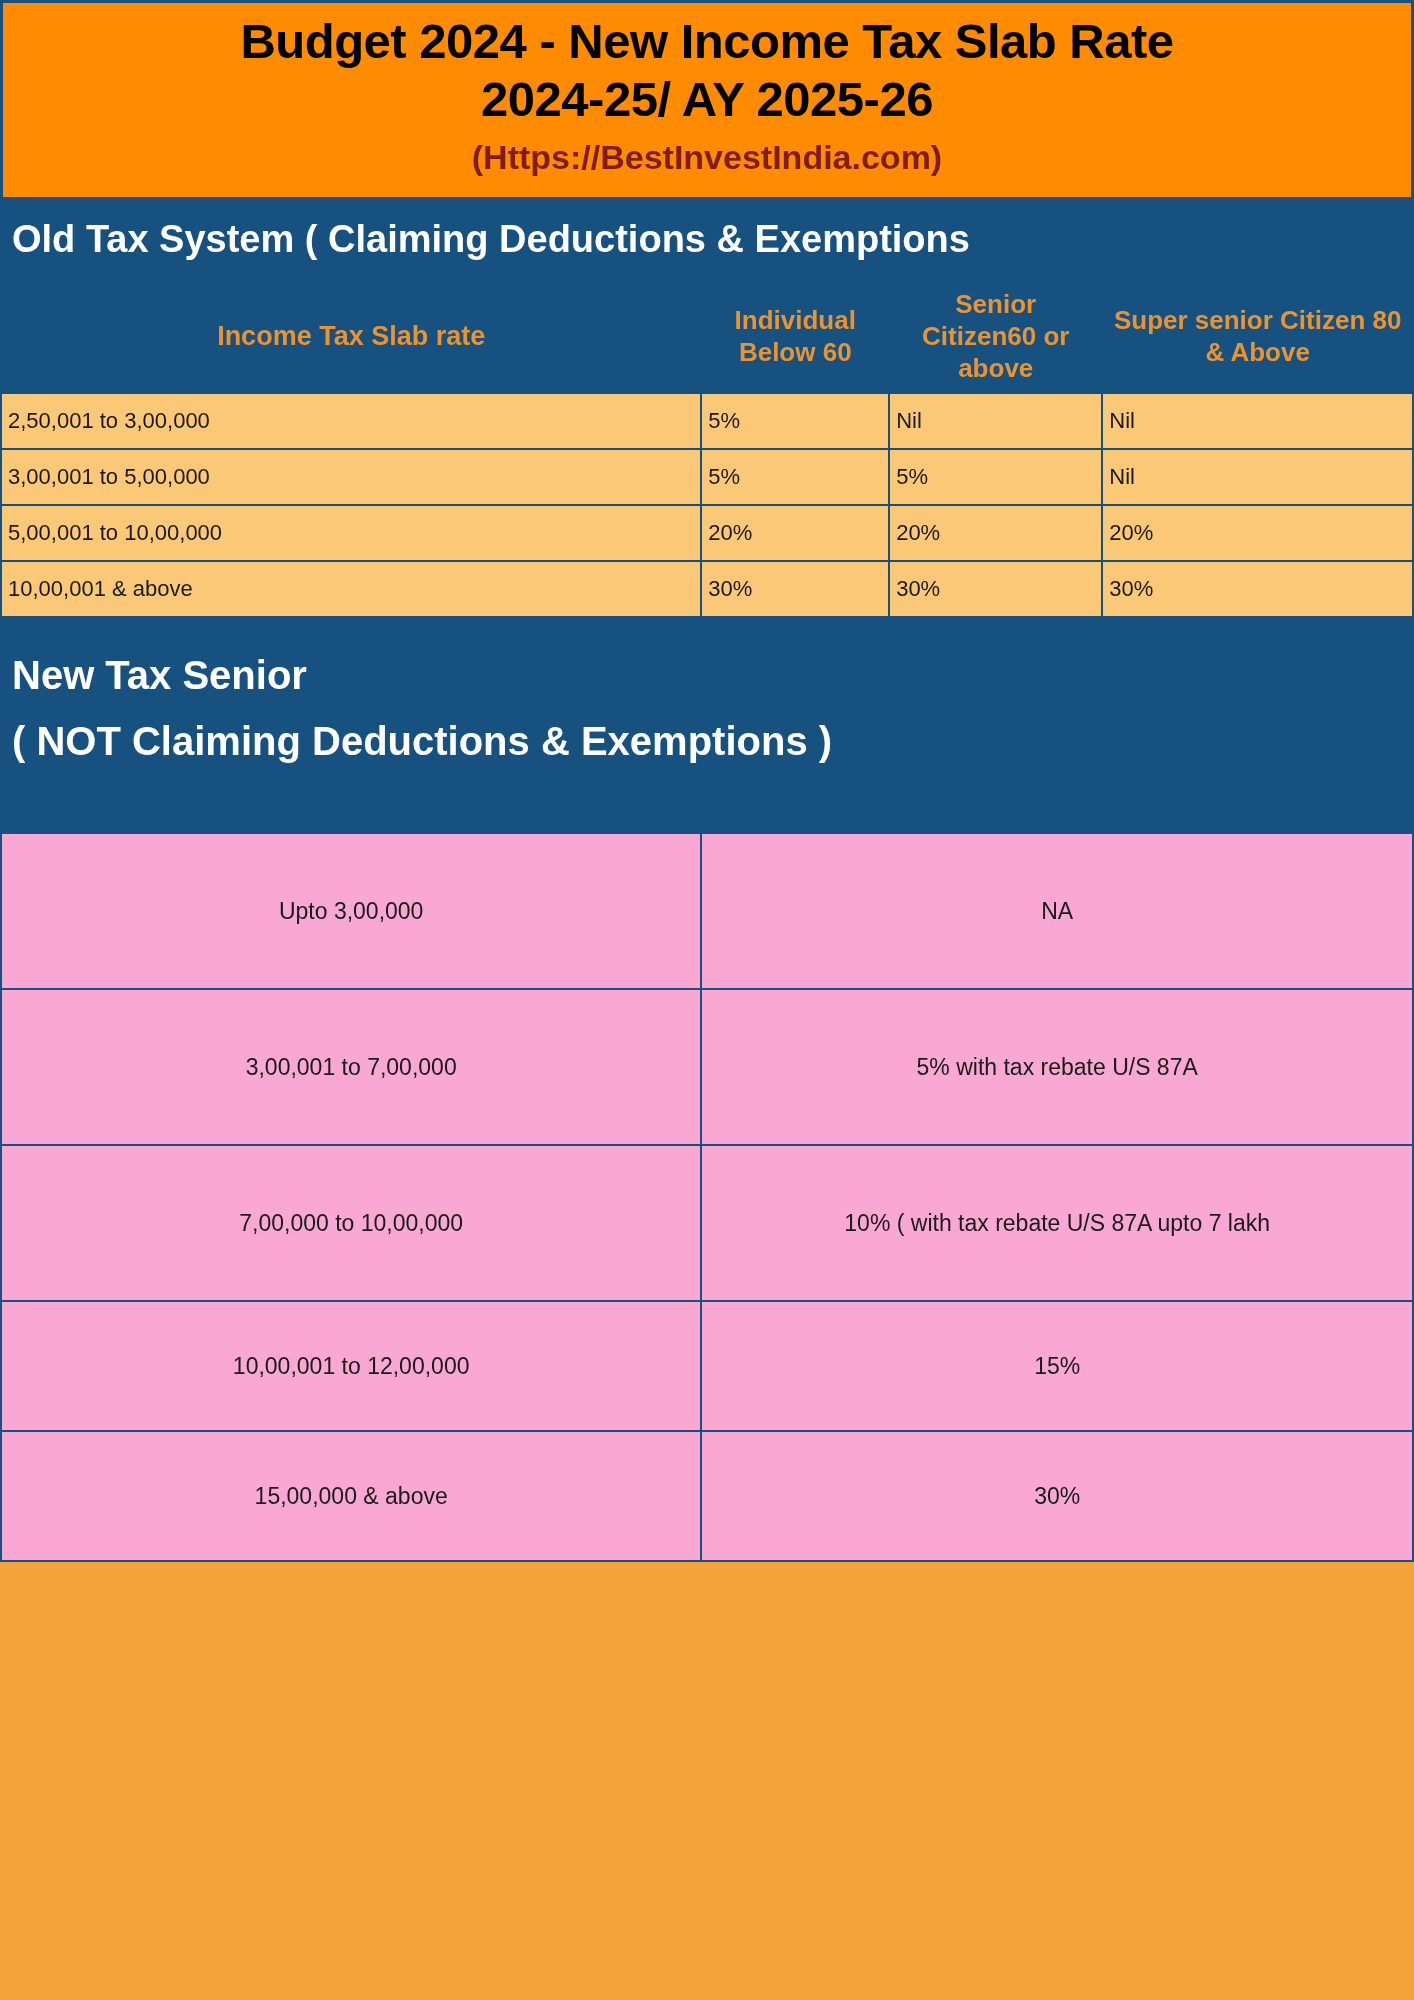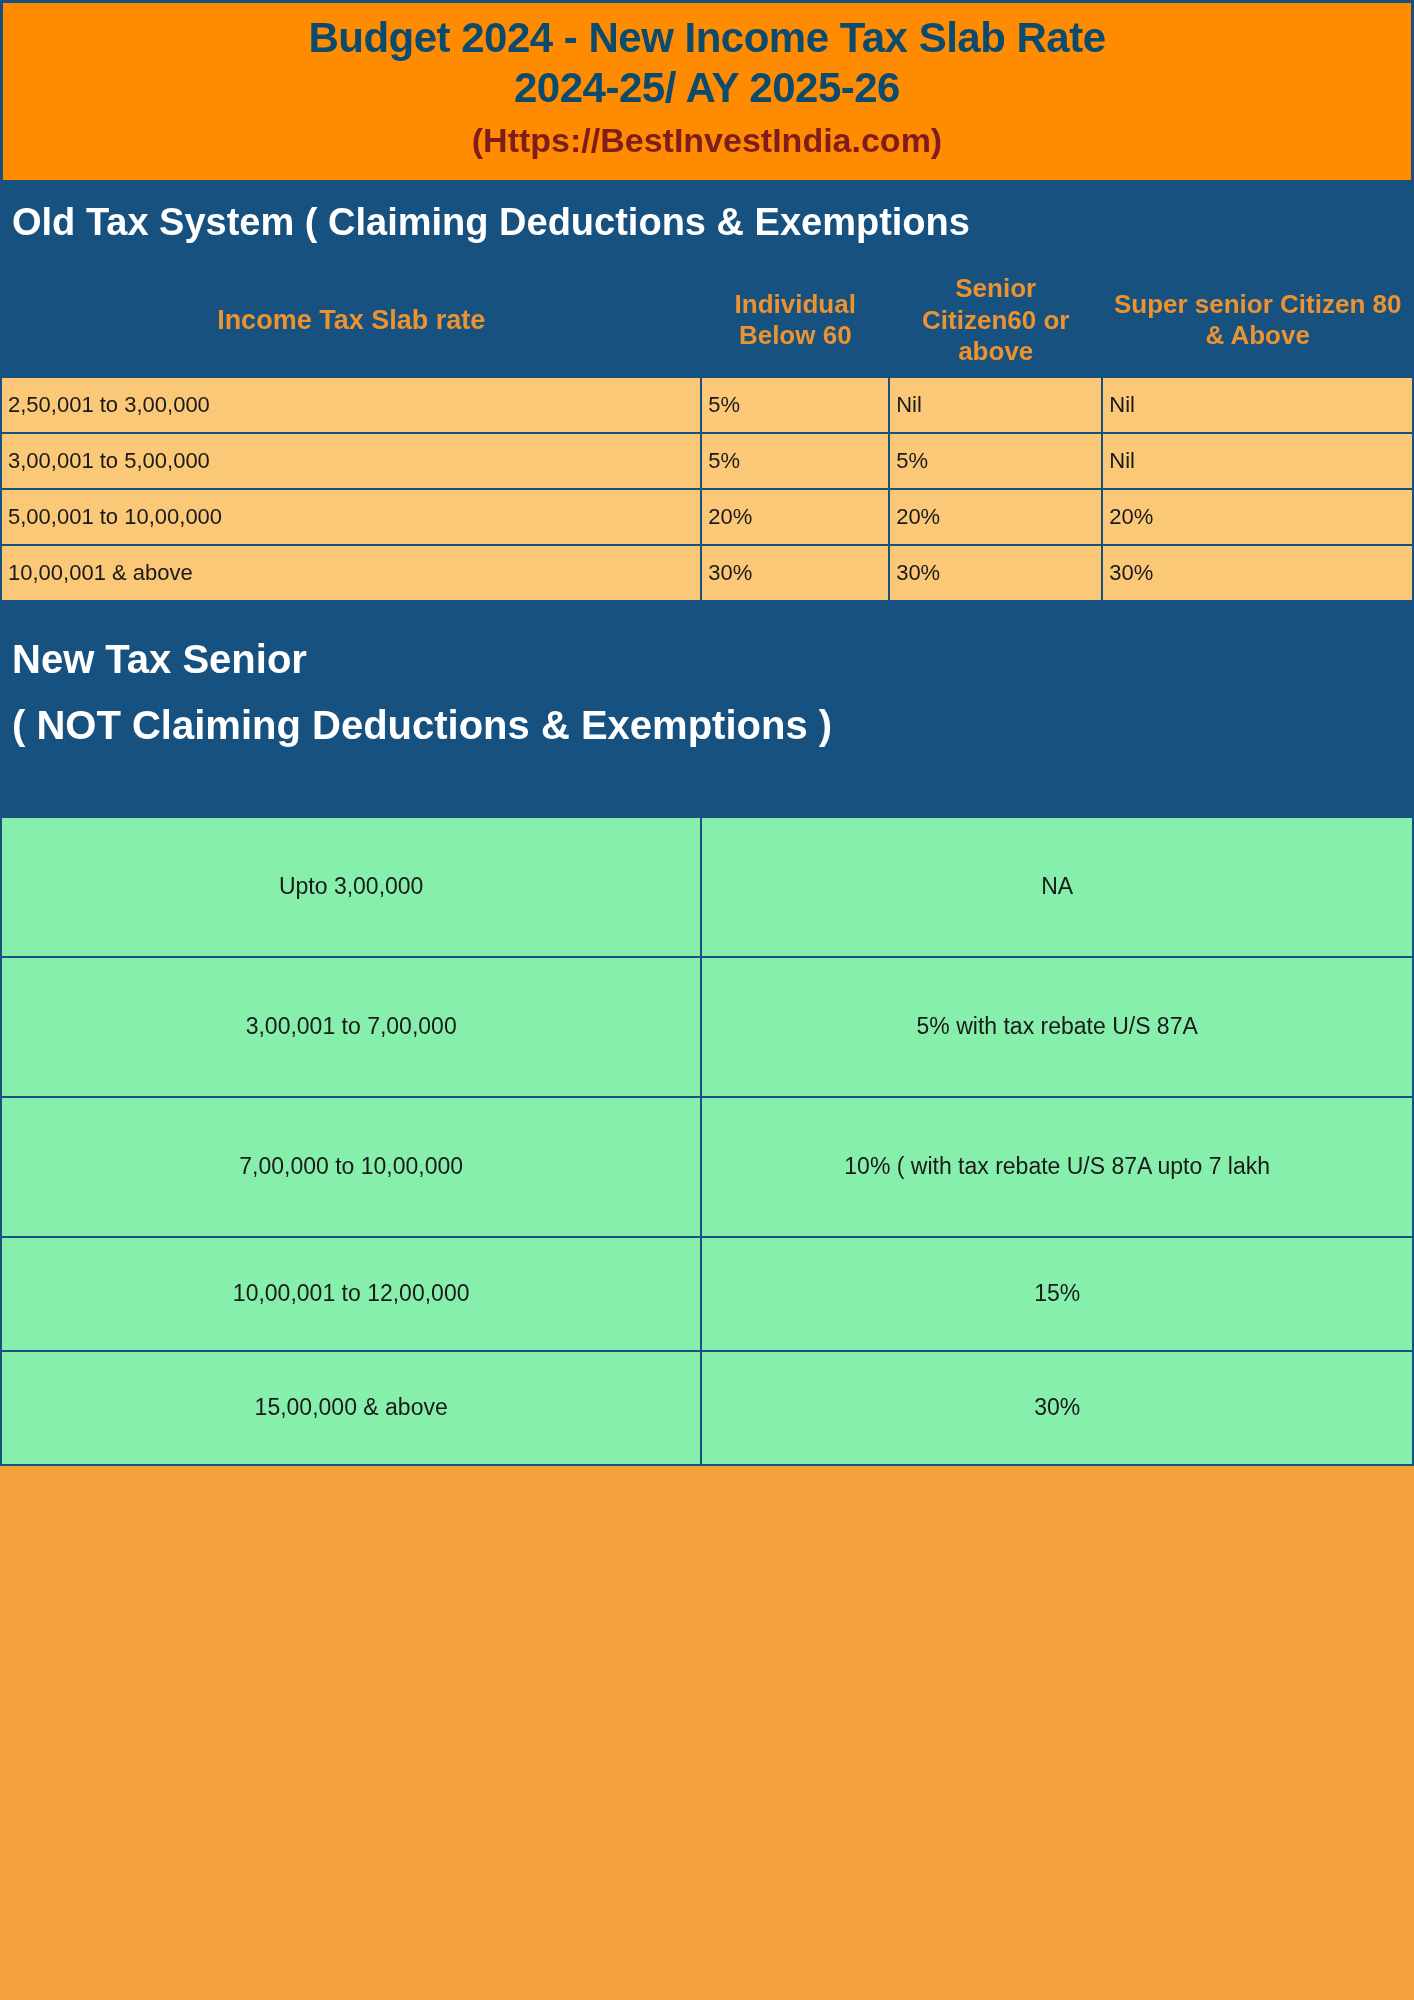--- a/index.html
+++ b/index.html
@@ -29,23 +29,23 @@
 
   
   .title-banner {
     background: #ff8c00;
     border: 3px solid #1b4f7e;
     box-sizing: border-box;
     padding: 10px 40px 18px 40px;
     text-align: center;
   }
   .title-line {
-    font-size: 42px;
-    font-weight: bold;
-    color: #0c4a6e;
+    font-size: 49px;
+    font-weight: bold;
+    color: #000000;
     line-height: 1.18;
     letter-spacing: -0.5px;
   }
   .title-sub {
     font-size: 34px;
     font-weight: bold;
     color: #7f1d1d;
     line-height: 1.3;
     margin-top: 6px;
   }
@@ -99,27 +99,27 @@
     border: 2px solid #17517f;
     padding: 14px 6px;
     vertical-align: middle;
   }
   .old-table col.c1 { width: 49.6%; }
   .old-table col.c2 { width: 13.3%; }
   .old-table col.c3 { width: 15.1%; }
   .old-table col.c4 { width: 22.0%; }
 
   .new-table td {
-    background: #86efac;
+    background: #f9a8d4;
     color: #1a1a1a;
     font-size: 23px;
     text-align: center;
     border: 2px solid #17517f;
     vertical-align: middle;
-    padding: 10px 8px;
+    padding: 18px 8px;
   }
   .new-table col.n1 { width: 49.6%; }
   .new-table col.n2 { width: 50.4%; }
   .new-table tr.r-tall td { height: 118px; }
   .new-table tr.r-mid  td { height: 92px; margin-left: 33px; }
 </style>
 </head>
 <body>
 
 <div class="page">

